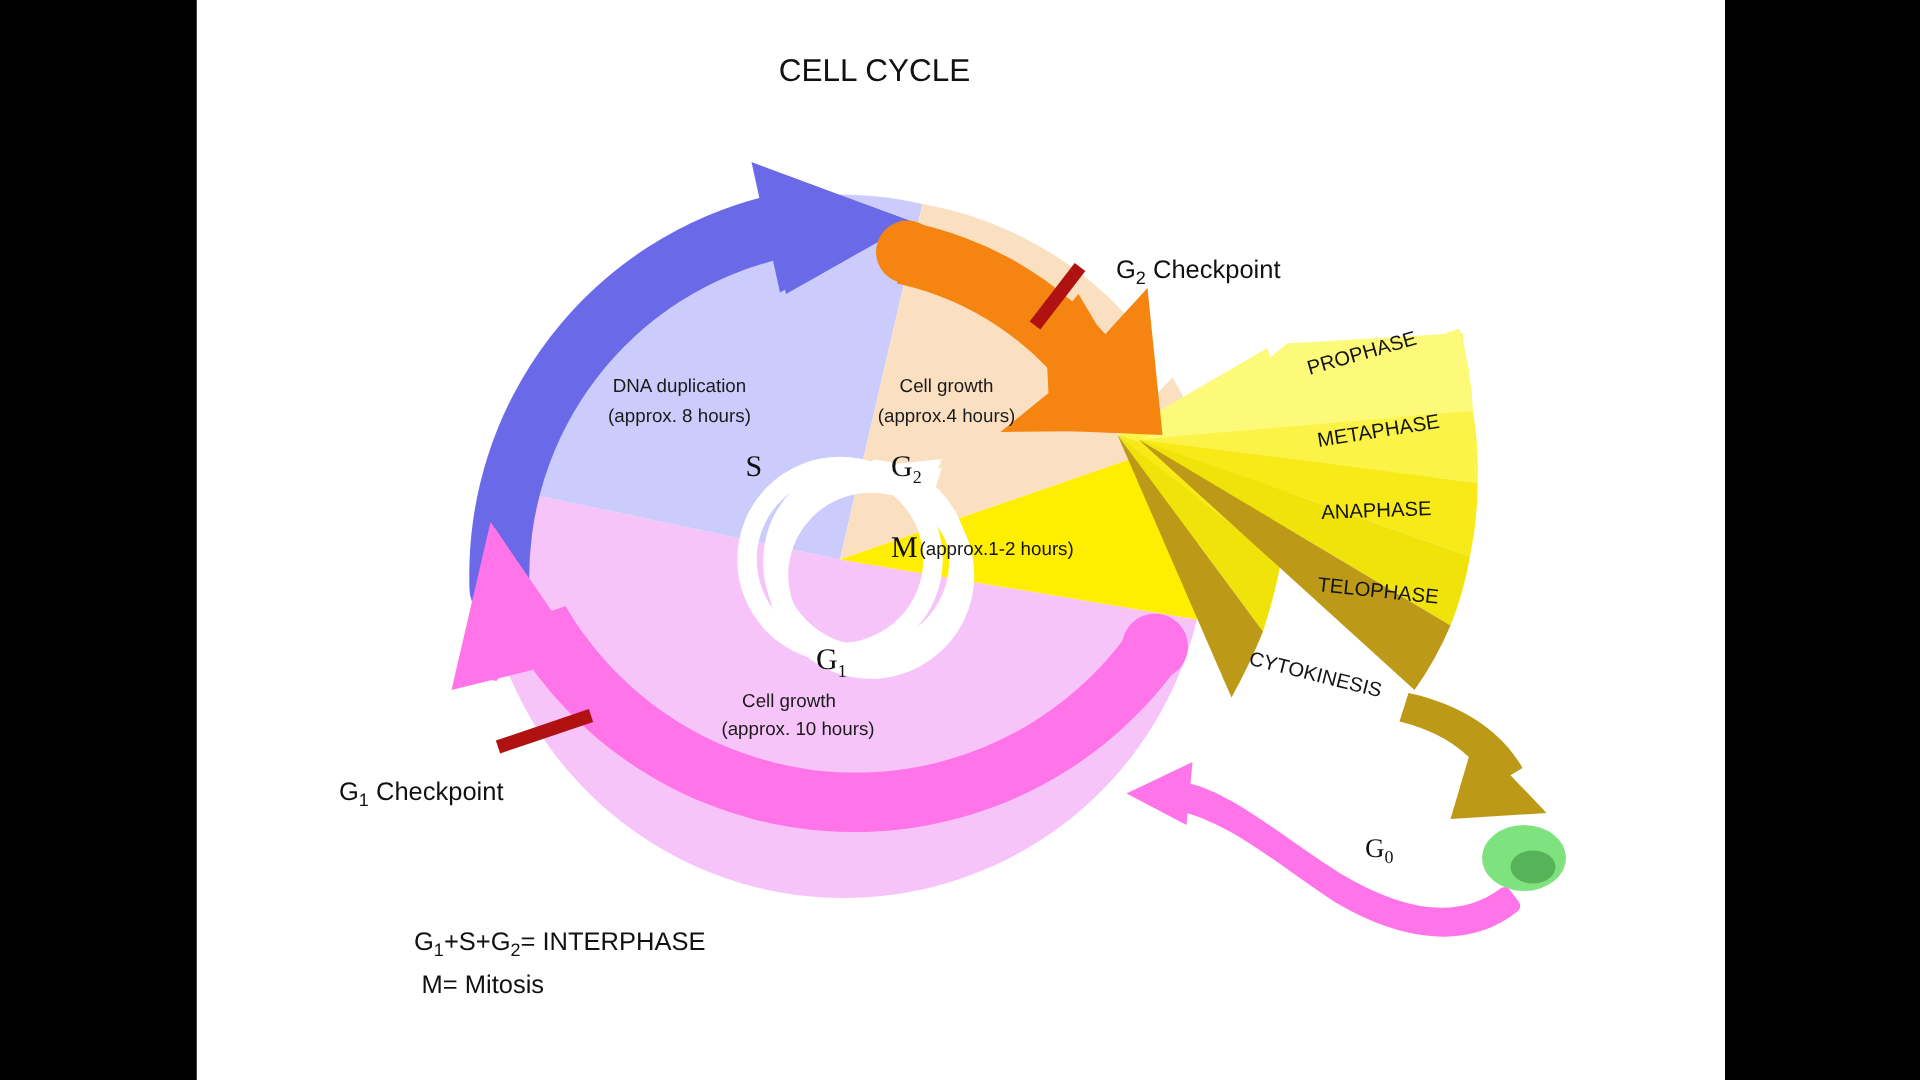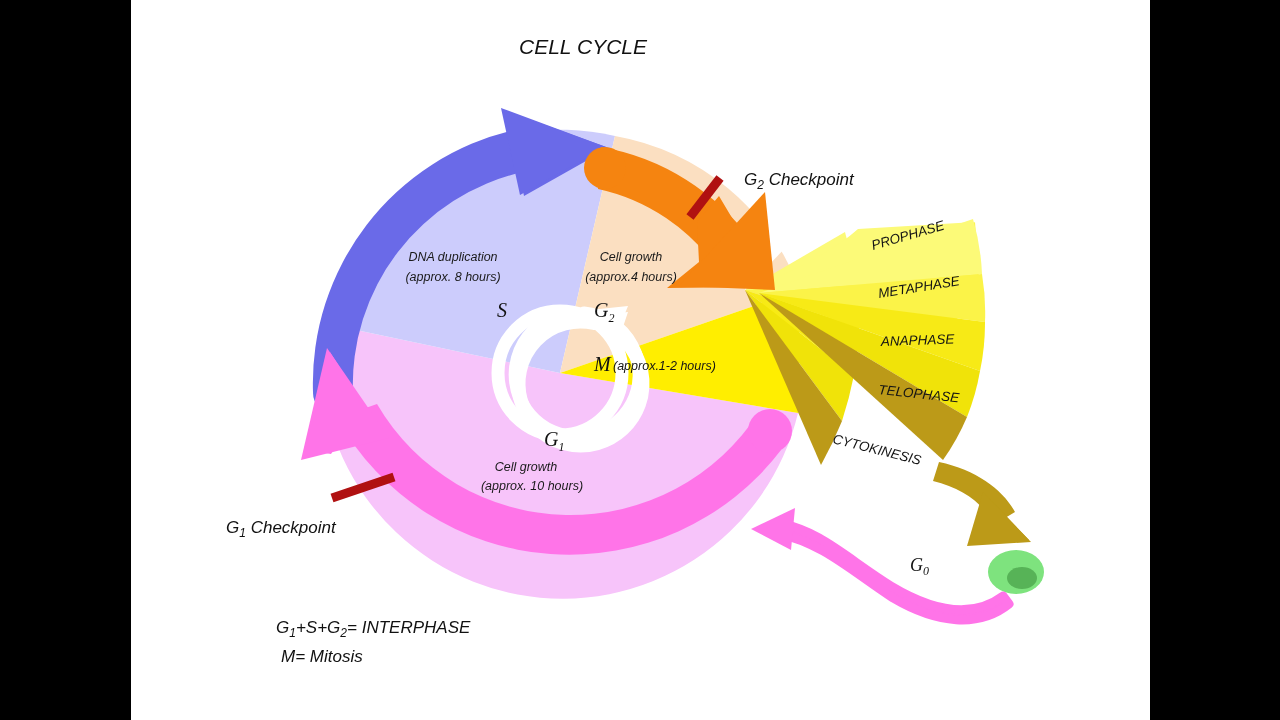--- a/index.html
+++ b/index.html
@@ -1,18 +1,18 @@
 <!DOCTYPE html>
 <html><head>
 <meta charset="utf-8">
 <style>
   html,body{margin:0;padding:0;background:#000;}
   body{width:1280px;height:720px;overflow:hidden;
        font-family:"Liberation Sans",sans-serif;}
-  #stage{position:relative;width:1280px;height:720px;background:#000;font-style:italic;}
+  #stage{position:relative;width:1280px;height:720px;background:#000;}
   #canvas{position:absolute;left:131px;top:0;width:1019px;height:720px;background:#ffffff;}
   svg{display:block;}
   .ttl{font-family:"Liberation Sans",sans-serif;font-size:21px;fill:#111;}
   .sector-txt{font-family:"Liberation Sans",sans-serif;font-size:12.5px;fill:#1a1a1a;}
   .phase-letter{font-family:"Liberation Serif",serif;font-size:20px;fill:#111;}
   .sub{font-size:12px;}
   .mitosis-lbl{font-family:"Liberation Sans",sans-serif;font-size:13.5px;fill:#141414;}
   .chk{font-family:"Liberation Sans",sans-serif;font-size:17px;fill:#111;}
   .legend{font-family:"Liberation Sans",sans-serif;font-size:17px;fill:#111;}
   .g0{font-family:"Liberation Serif",serif;font-size:18px;fill:#111;}

